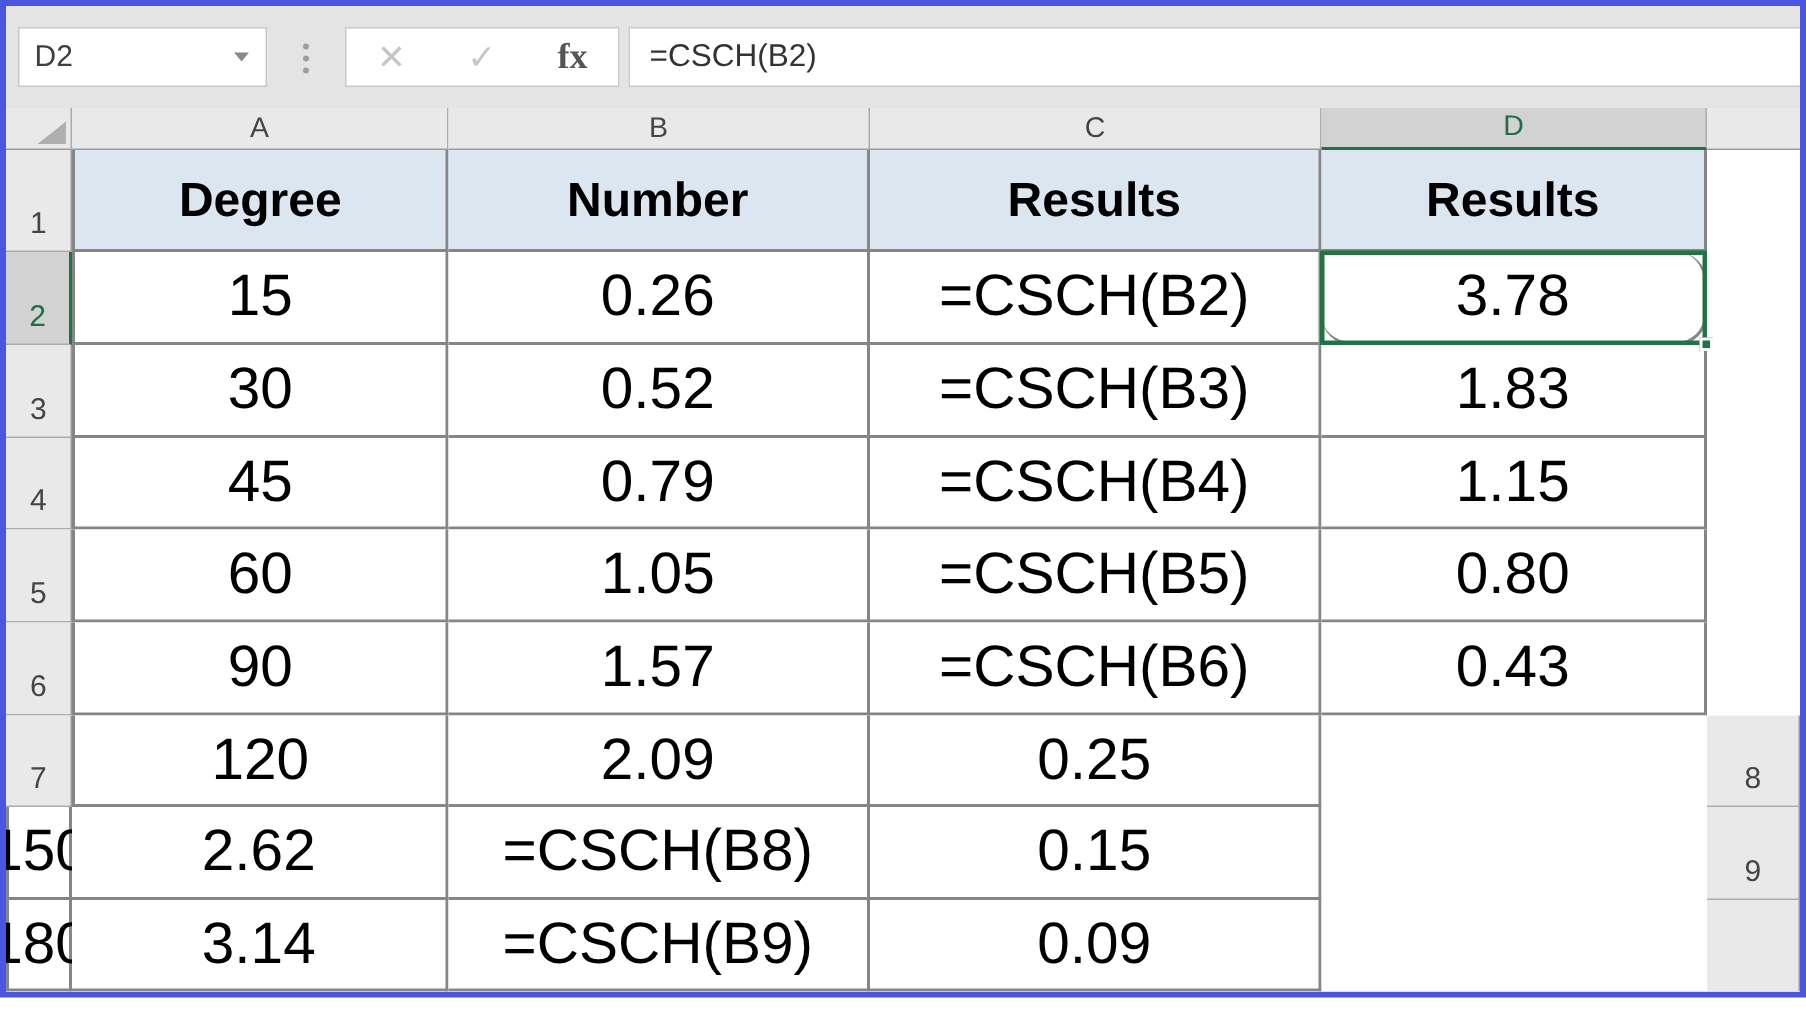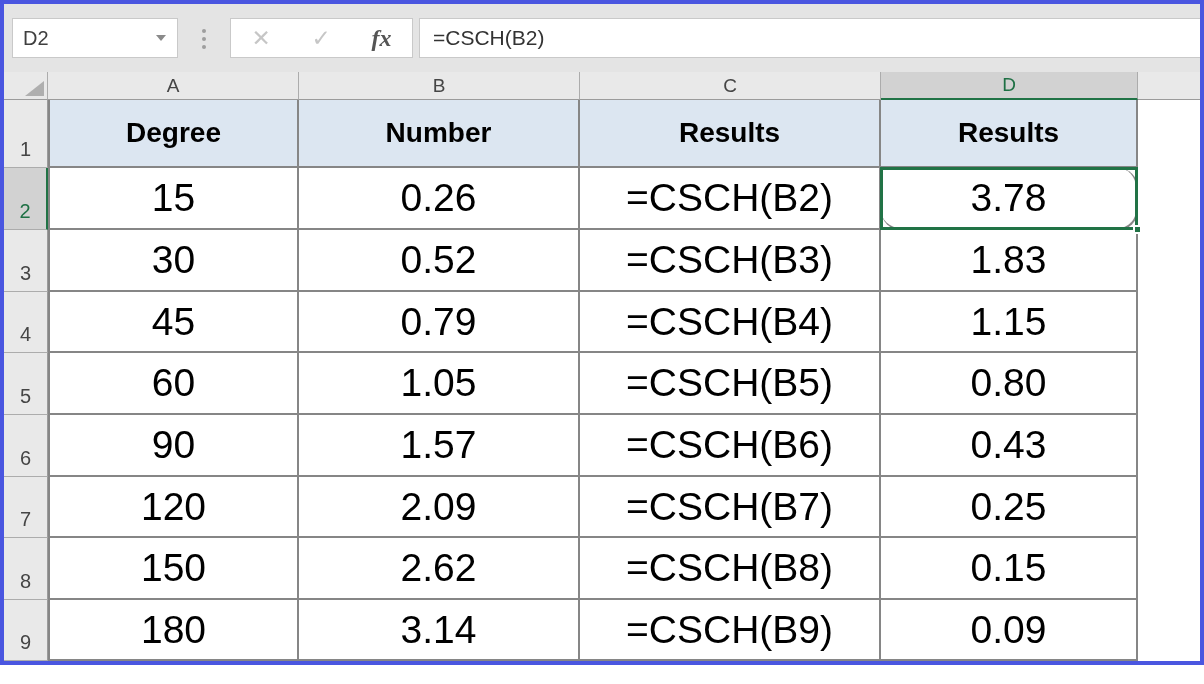--- a/index.html
+++ b/index.html
@@ -19,21 +19,21 @@
   .namebox{position:absolute;left:8px;top:14px;width:166px;height:40px;background:#fff;
     border:1px solid #C9C9C9;display:flex;align-items:center;padding-left:10px;
     font-size:20px;color:#3F3F3F;}
   .namebox .dd{position:absolute;right:11px;top:50%;margin-top:-3px;width:0;height:0;
     border-left:5px solid transparent;border-right:5px solid transparent;border-top:6px solid #8A8A8A;}
   .dots{position:absolute;left:198px;top:25px;display:flex;flex-direction:column;gap:4px;}
   .dots i{width:4px;height:4px;border-radius:50%;background:#9E9E9E;}
   .fbtns{position:absolute;left:226px;top:14px;width:183px;height:40px;background:#fff;
     border:1px solid #C9C9C9;display:flex;align-items:center;justify-content:space-around;}
   .fbtns .x,.fbtns .ck{color:#C6C6C6;font-size:23px;line-height:1;}
-  .fbtns .fx{font-family:"Liberation Serif","DejaVu Serif",serif;font-style:italic;font-weight:600;
+  .fbtns .fx{font-family:"Liberation Serif","DejaVu Serif",serif;font-weight:600;
     color:#555;font-size:24px;line-height:1;}
   .fbar{position:absolute;left:415px;top:14px;right:0;height:40px;background:#fff;
     border:1px solid #C9C9C9;border-right:none;display:flex;align-items:center;
     padding-left:13px;font-size:21px;color:#333;}
 
   
   #grid{position:relative;height:608px;background:#fff;display:grid;
     grid-template-columns:44px 251px 281px 301px 257px 1fr;
     grid-template-rows:28px 68px 62px 62px 61px 62px 62px 61px 62px 61px 1fr;}
 
@@ -47,21 +47,21 @@
 
   .rh{background:var(--chipbg);border-right:1px solid #9B9B9B;border-bottom:1px solid #ACACAC;
     display:flex;align-items:flex-end;justify-content:center;padding-bottom:6px;
     font-size:20px;color:#454545;}
   .rh.active{background:var(--chipactive);color:#1E7044;border-right:2px solid var(--green);}
   .gutfill{background:var(--chipbg);border-right:1px solid #9B9B9B;}
 
   .cell{background:#fff;border-right:2px solid var(--gridline);border-bottom:2px solid var(--gridline);
     display:flex;align-items:center;justify-content:center;font-size:39px;color:#000;}
   .cell.first{border-left:2px solid var(--gridline);}
-  .cell.hdr{background:var(--hdrfill);font-weight:bold;font-size:28px;}
+  .cell.hdr{background:var(--hdrfill);font-weight:bold;font-size:32px;}
   .cell.selected{position:relative;z-index:2;border-radius:20px;}
   .selb{position:absolute;top:-1px;left:-1px;right:-2px;bottom:-2px;
     border:3px solid var(--green);pointer-events:none;}
   .fillh{position:absolute;right:-6px;bottom:-6px;width:9px;height:9px;
     background:var(--green);border:2px solid #fff;z-index:3;}
   .fillcell{background:#fff;}
 </style>
 </head>
 <body>
 
@@ -205,23 +205,20 @@
       <div class="rh">
         <span>7</span>
       </div>
       <div class="cell first">
         <span>120</span>
       </div>
       <div class="cell">
         <span>2.09</span>
       </div>
       <div class="cell">
-        <span>=CSCH(B7)</span>
-      </div>
-      <div class="cell">
         <span>0.25</span>
       </div>
       <div class="fillcell"></div>
       <div class="rh">
         <span>8</span>
       </div>
       <div class="cell first">
         <span>150</span>
       </div>
       <div class="cell">

